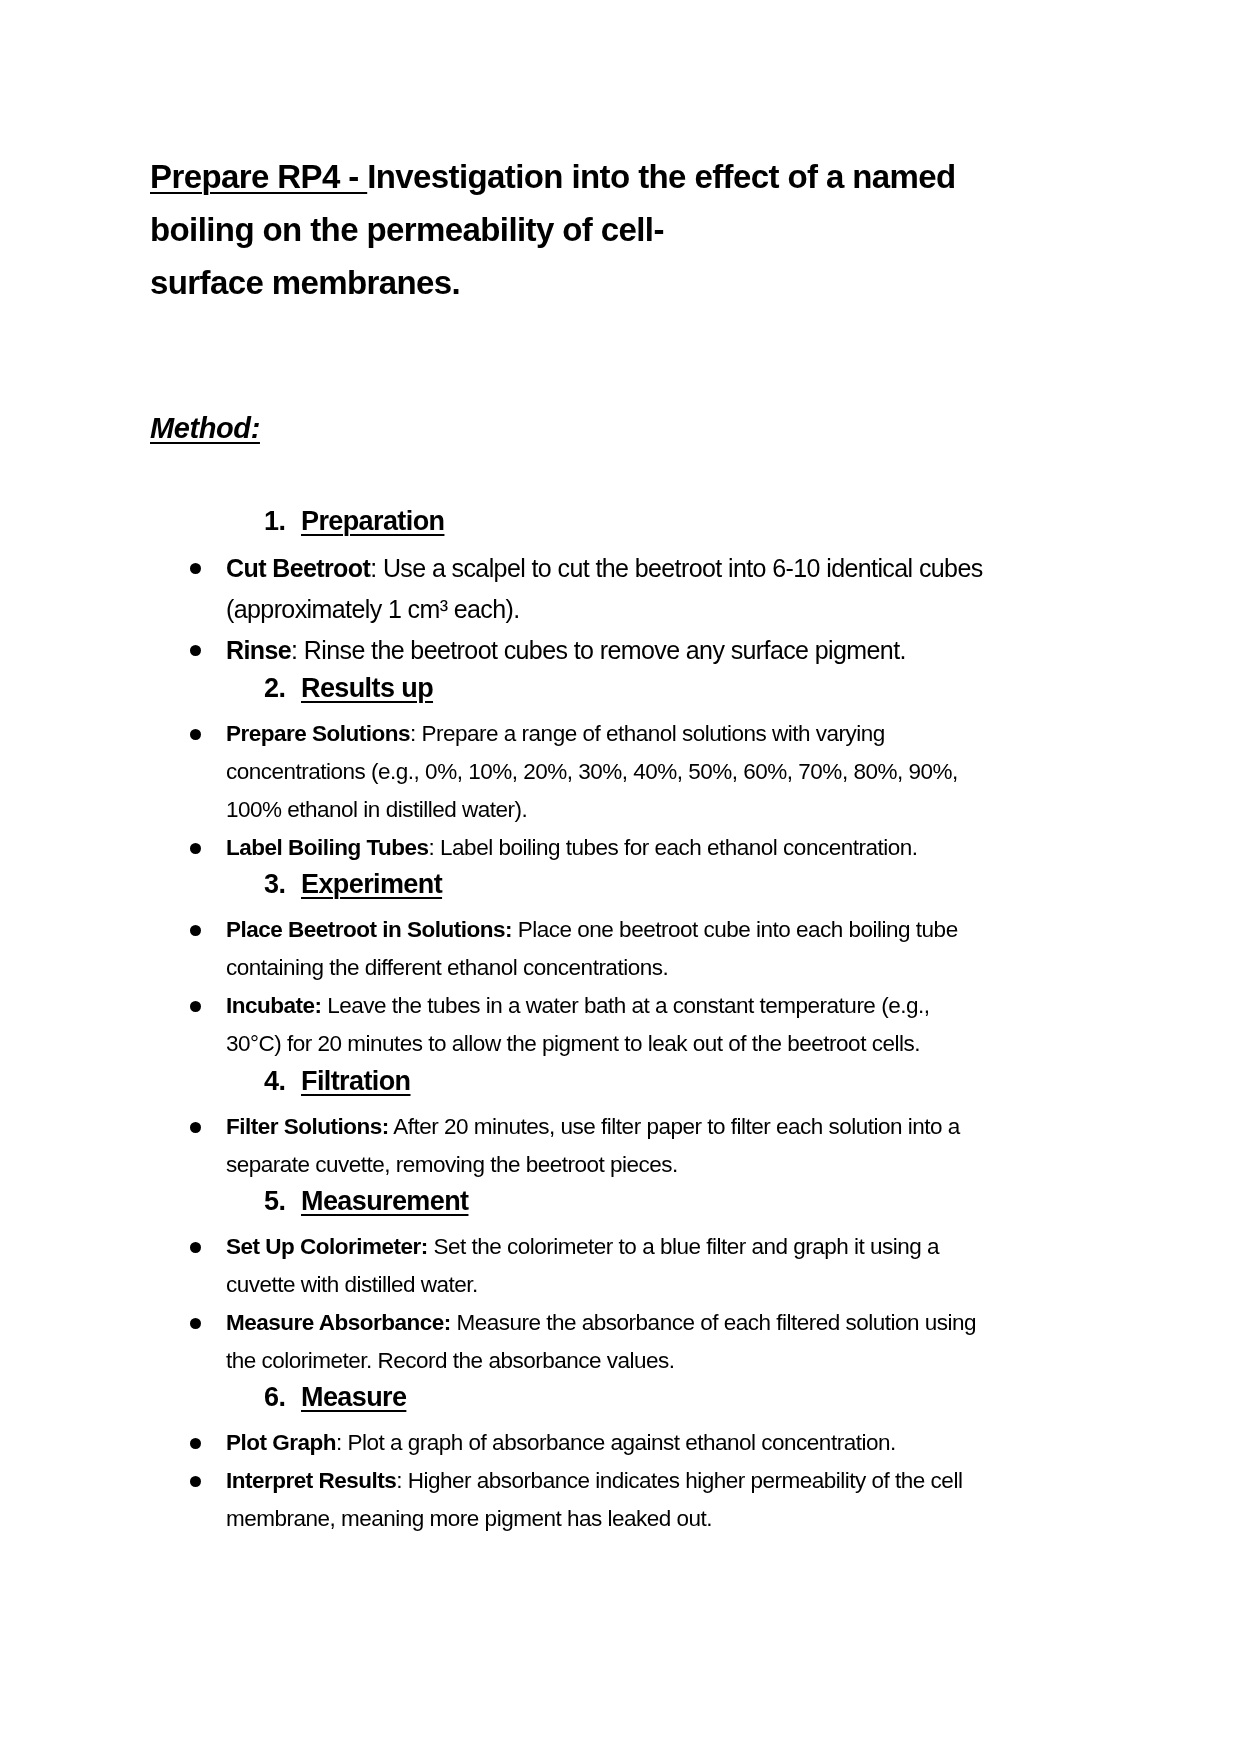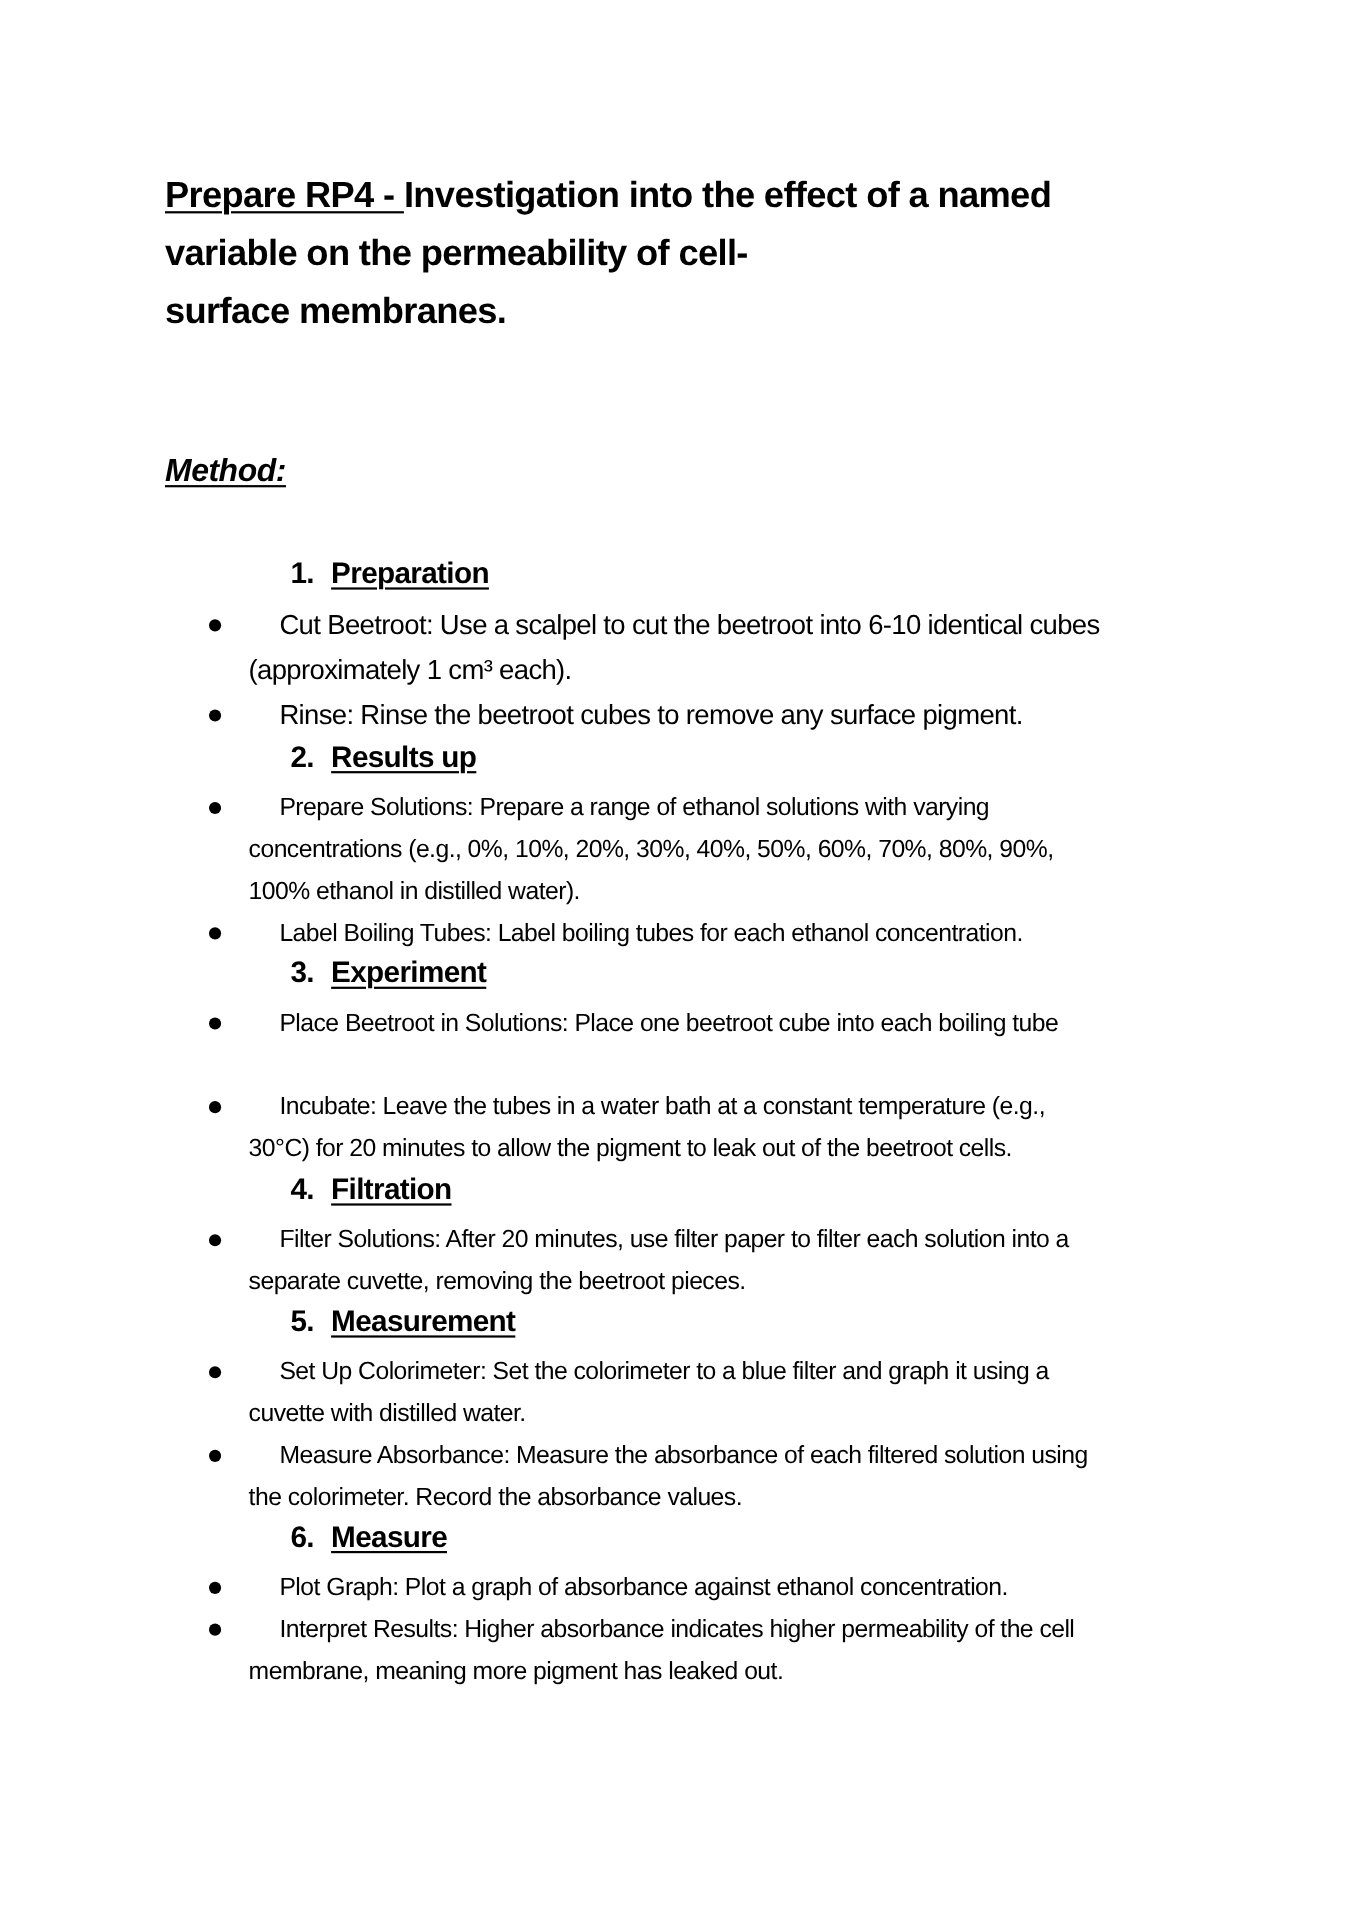--- a/index.html
+++ b/index.html
@@ -13,30 +13,30 @@
   .method { position: absolute; left: 150px; top: 412px; font-weight: bold; font-size: 29px;
             text-decoration: underline; text-decoration-thickness: 2px; text-underline-offset: 4px; letter-spacing: -0.4px; font-style: italic; }
   .sec-head { position: absolute; left: 264px; font-weight: bold; font-size: 27px; letter-spacing: -0.6px; white-space: nowrap; }
   .sec-head .num { display: inline-block; width: 37px; }
   .sec-head .lbl { text-decoration: underline; text-decoration-thickness: 2px; text-underline-offset: 4px; }
   .bullet { position: absolute; left: 186px; width: 920px; white-space: nowrap; }
   .bullet .dot { position: absolute; left: 4px; width: 11px; height: 11px; border-radius: 50%; background: #000; }
   .bullet .text { position: absolute; left: 40px; }
   .b-large .text { font-size: 25px; line-height: 41px; letter-spacing: -0.6px; }
   .b-small .text { font-size: 22.5px; line-height: 38px; letter-spacing: -0.5px; }
-  .bullet b { font-weight: normal; margin-left: 28px; }
+  .bullet b { font-weight: bold; }
 </style>
 </head>
 <body>
 
 <div class="page">
 
   <div class="title">
     <div><span class="u">Prepare RP4 - </span><span>Investigation into the effect of a named</span></div>
-    <div>variable on the permeability of cell-</div>
+    <div>boiling on the permeability of cell-</div>
     <div>surface membranes.</div>
   </div>
 
   <div class="method">Method:</div>
 
   <div class="sec-head" style="top:506px;">
     <span class="num">1.</span><span class="lbl">Preparation</span>
   </div>
   <div class="bullet b-large" style="top:548px;">
     <span class="dot" style="top:15px;"></span>
@@ -70,20 +70,21 @@
     </div>
   </div>
 
   <div class="sec-head" style="top:869px;">
     <span class="num">3.</span><span class="lbl">Experiment</span>
   </div>
   <div class="bullet b-small" style="top:911px;">
     <span class="dot" style="top:14px;"></span>
     <div class="text">
       <div><b>Place Beetroot in Solutions:</b><span> Place one beetroot cube into each boiling tube</span></div>
+      <div>containing the different ethanol concentrations.</div>
     </div>
   </div>
   <div class="bullet b-small" style="top:987px;">
     <span class="dot" style="top:14px;"></span>
     <div class="text">
       <div><b>Incubate:</b><span> Leave the tubes in a water bath at a constant temperature (e.g.,</span></div>
       <div>30°C) for 20 minutes to allow the pigment to leak out of the beetroot cells.</div>
     </div>
   </div>
 

